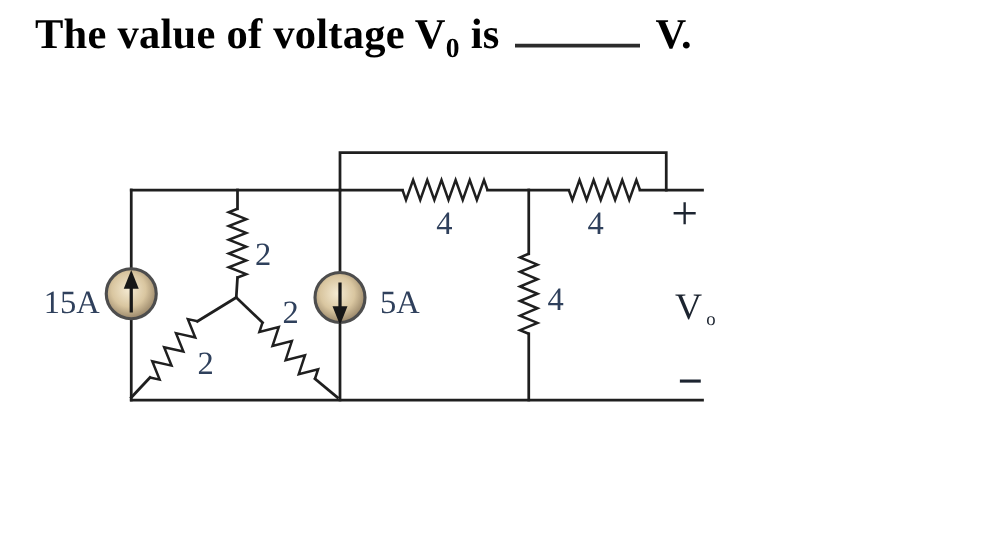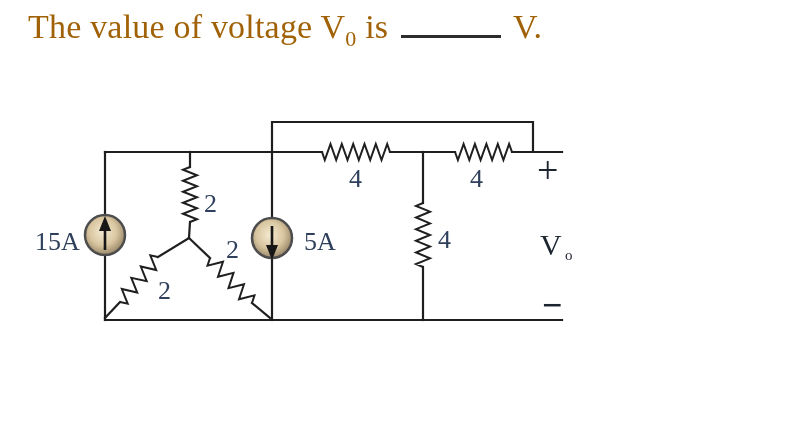--- a/index.html
+++ b/index.html
@@ -5,21 +5,21 @@
   html,body{margin:0;padding:0;background:#ffffff;}
   .page{
     position:relative;
     width:798px;height:444px;
     background:#ffffff;
     overflow:hidden;
     font-family:"Liberation Serif", serif;
   }
   .title{
     position:absolute;left:28px;top:8px;margin:0;
-    font-size:34px;font-weight:400;color:#a16207;
+    font-size:34px;font-weight:700;color:#000000;
     letter-spacing:.2px;white-space:nowrap;
   }
   .title sub{font-size:22px;line-height:0;}
   .blank{
     display:inline-block;width:100px;height:.8em;
     border-bottom:3px solid #2c2c2c;margin:0 4px;
     vertical-align:baseline;
   }
   svg.circuit{position:absolute;left:0;top:0;}
   .wire{stroke:#1f1f1f;stroke-width:2.2;fill:none;stroke-linecap:square;}

